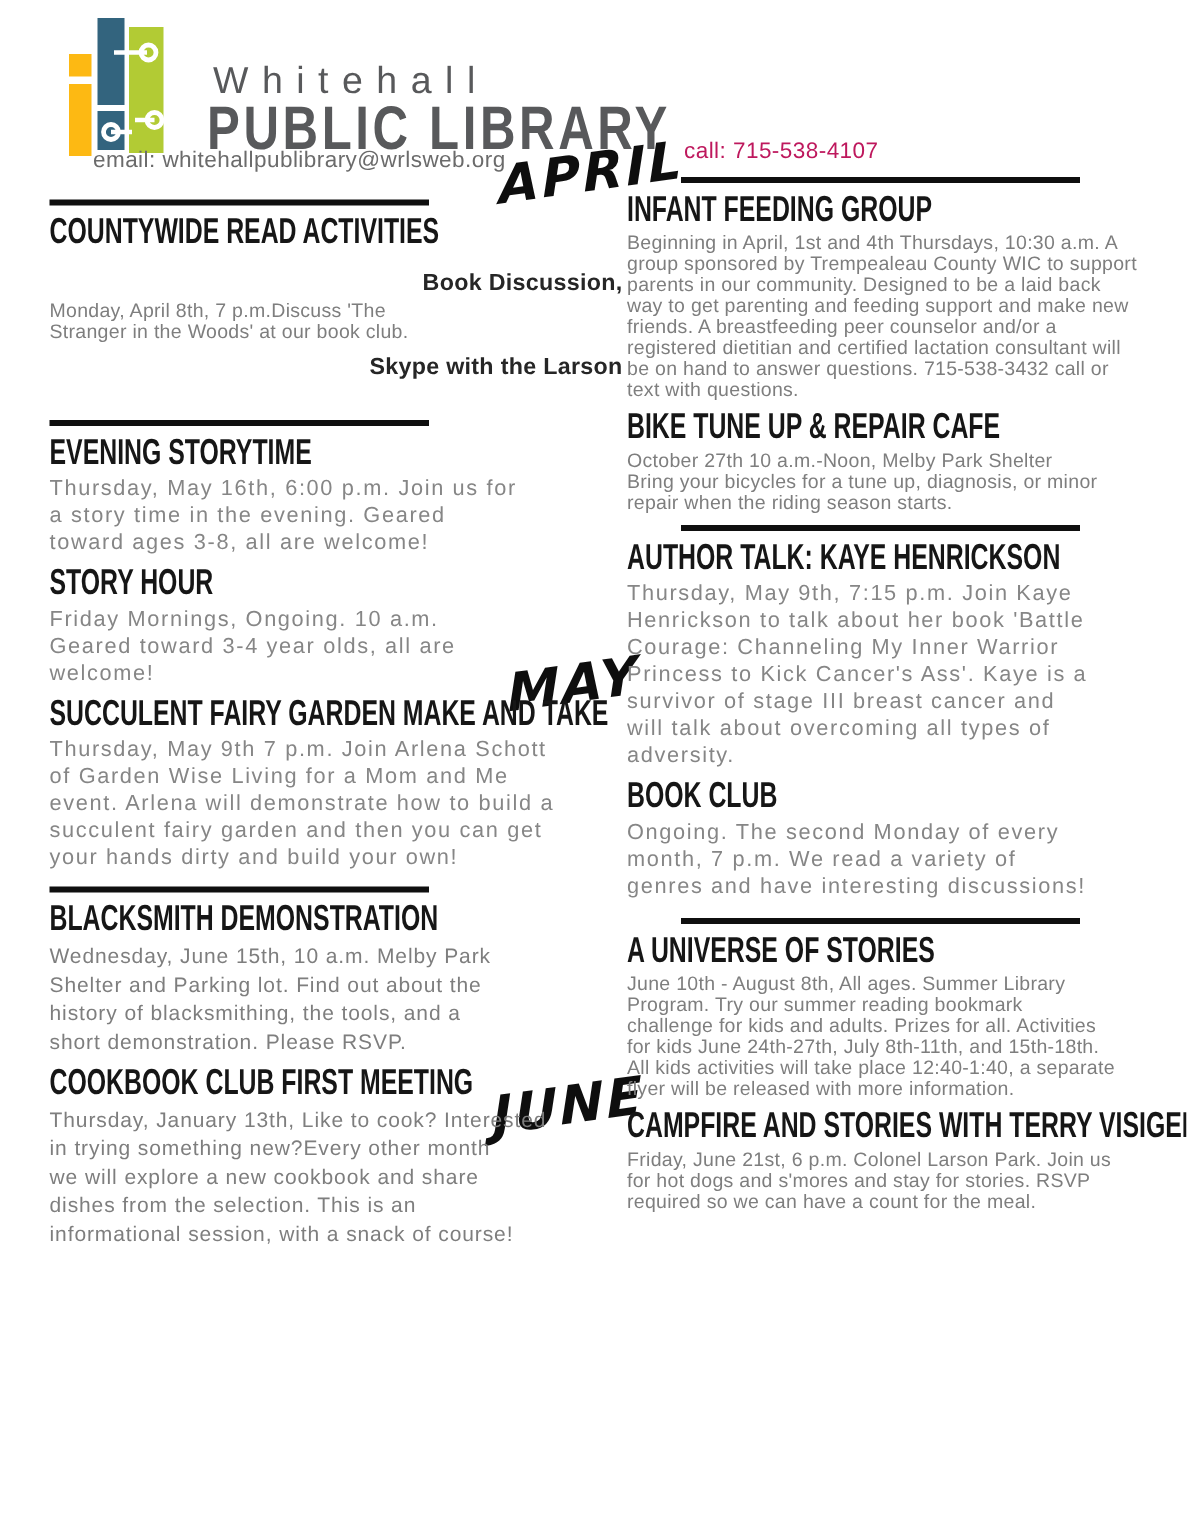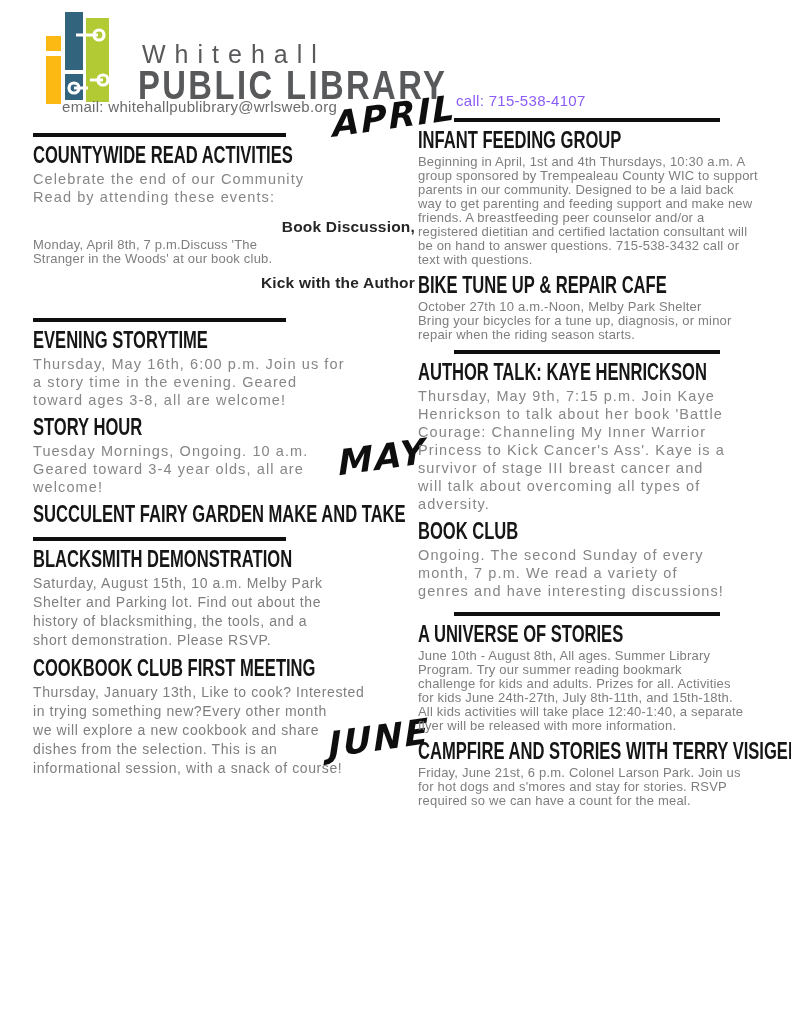--- a/index.html
+++ b/index.html
@@ -6,21 +6,21 @@
   .page{position:relative;width:791px;height:885px;background:#fff;overflow:hidden;
         font-family:"Liberation Sans",sans-serif;color:#222;}
 
   
   .brand-top{position:absolute;left:142px;top:40px;font-size:25px;letter-spacing:9px;
              color:#58595b;white-space:nowrap;}
   .brand-bottom{position:absolute;left:138px;top:62px;font-size:41px;font-weight:700;
              letter-spacing:3px;color:#58595b;white-space:nowrap;
              transform:scaleX(0.80);transform-origin:0 0;}
   .email{position:absolute;left:44px;top:98px;font-size:15px;color:#6b6b6b;letter-spacing:.3px;margin-left:18px;}
-  .call{position:absolute;left:456px;top:92px;font-size:15px;color:#8b5cf6;letter-spacing:.3px;}
+  .call{position:absolute;left:456px;top:92px;font-size:15px;color:#be185d;letter-spacing:.3px;}
   .logo{position:absolute;left:46px;top:10px;}
 
   
   .month{position:absolute;font-family:"DejaVu Sans",sans-serif;font-style:italic;font-weight:700;
          font-size:35px;color:#0e0e0e;letter-spacing:2px;transform:rotate(-8deg) skewX(-6deg);}
   .month.april{left:332px;top:96px;}
   .month.may{left:338px;top:437px;}
   .month.june{left:328px;top:718px;}
 
   
@@ -73,55 +73,58 @@
 
   <div class="month april">APRIL</div>
   <div class="month may">MAY</div>
   <div class="month june">JUNE</div>
 
   <div class="col col-left">
     <hr class="rule">
 
     <section>
       <h2 class="sec">COUNTYWIDE READ ACTIVITIES</h2>
-      <p class="bd ls">Celebrate the end of our Community
-Read by attending these events:</p>
       <div>
         <div class="event-name mt12">Book Discussion,</div>
         <p class="bd">Monday, April 8th, 7 p.m.Discuss 'The
 Stranger in the Woods' at our book club.</p>
       </div>
       <div>
-        <div class="event-name mt8">Kick with the Author</div>
+        <div class="event-name mt8">Skype with the Larson</div>
       </div>
     </section>
 
     <hr class="rule mt14" style="margin-top:26px;">
 
     <section>
       <h2 class="sec">EVENING STORYTIME</h2>
       <p class="bd ls">Thursday, May 16th, 6:00 p.m. Join us for
 a story time in the evening. Geared
 toward ages 3-8, all are welcome!</p>
     </section>
     <section>
       <h2 class="sec mt4">STORY HOUR</h2>
-      <p class="bd ls">Tuesday Mornings, Ongoing. 10 a.m.
+      <p class="bd ls">Friday Mornings, Ongoing. 10 a.m.
 Geared toward 3-4 year olds, all are
 welcome!</p>
     </section>
     <section>
       <h2 class="sec mt10">SUCCULENT FAIRY GARDEN MAKE AND TAKE</h2>
+      <p class="bd ls">Thursday, May 9th 7 p.m. Join Arlena Schott
+of Garden Wise Living for a Mom and Me
+event. Arlena will demonstrate how to build a
+succulent fairy garden and then you can get
+your hands dirty and build your own!</p>
     </section>
 
     <hr class="rule" style="margin-top:10px;">
 
     <section>
       <h2 class="sec mt6">BLACKSMITH DEMONSTRATION</h2>
-      <p class="bd ls-sm">Saturday, August 15th, 10 a.m. Melby Park
+      <p class="bd ls-sm">Wednesday, June 15th, 10 a.m. Melby Park
 Shelter and Parking lot. Find out about the
 history of blacksmithing, the tools, and a
 short demonstration. Please RSVP.</p>
     </section>
     <section>
       <h2 class="sec mt14">COOKBOOK CLUB FIRST MEETING</h2>
       <p class="bd ls-sm">Thursday, January 13th, Like to cook? Interested
 in trying something new?Every other month
 we will explore a new cookbook and share
 dishes from the selection. This is an
@@ -157,21 +160,21 @@
       <p class="bd ls">Thursday, May 9th, 7:15 p.m. Join Kaye
 Henrickson to talk about her book 'Battle
 Courage: Channeling My Inner Warrior
 Princess to Kick Cancer's Ass'. Kaye is a
 survivor of stage III breast cancer and
 will talk about overcoming all types of
 adversity.</p>
     </section>
     <section>
       <h2 class="sec mt8">BOOK CLUB</h2>
-      <p class="bd ls">Ongoing. The second Sunday of every
+      <p class="bd ls">Ongoing. The second Monday of every
 month, 7 p.m. We read a variety of
 genres and have interesting discussions!</p>
     </section>
 
     <hr class="rule" style="margin-top:12px;">
 
     <section>
       <h2 class="sec mt6">A UNIVERSE OF STORIES</h2>
       <p class="bd">June 10th - August 8th, All ages. Summer Library
 Program. Try our summer reading bookmark

